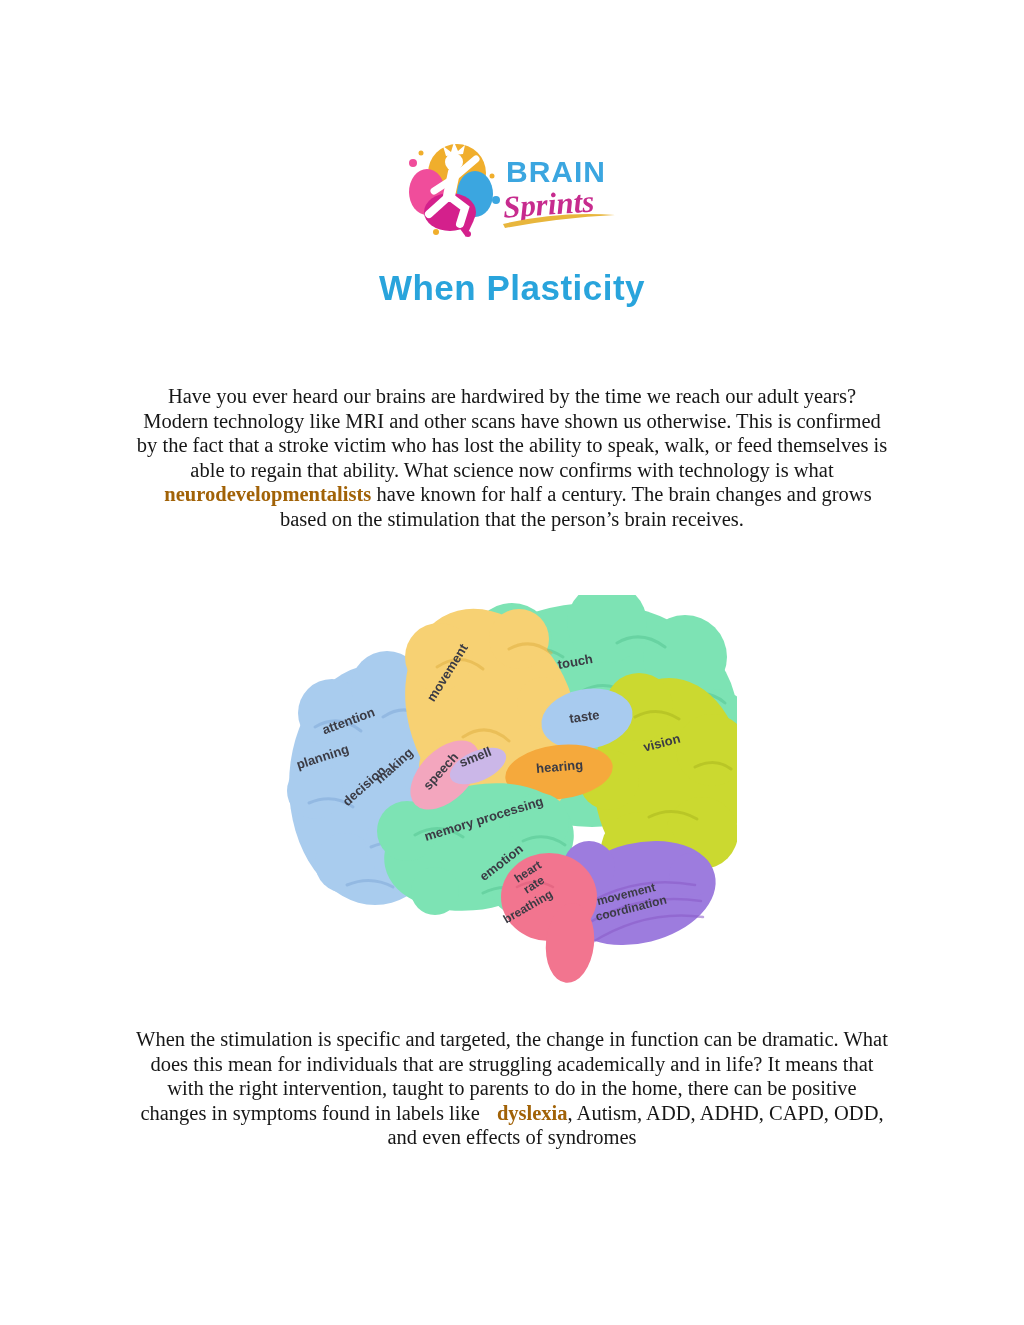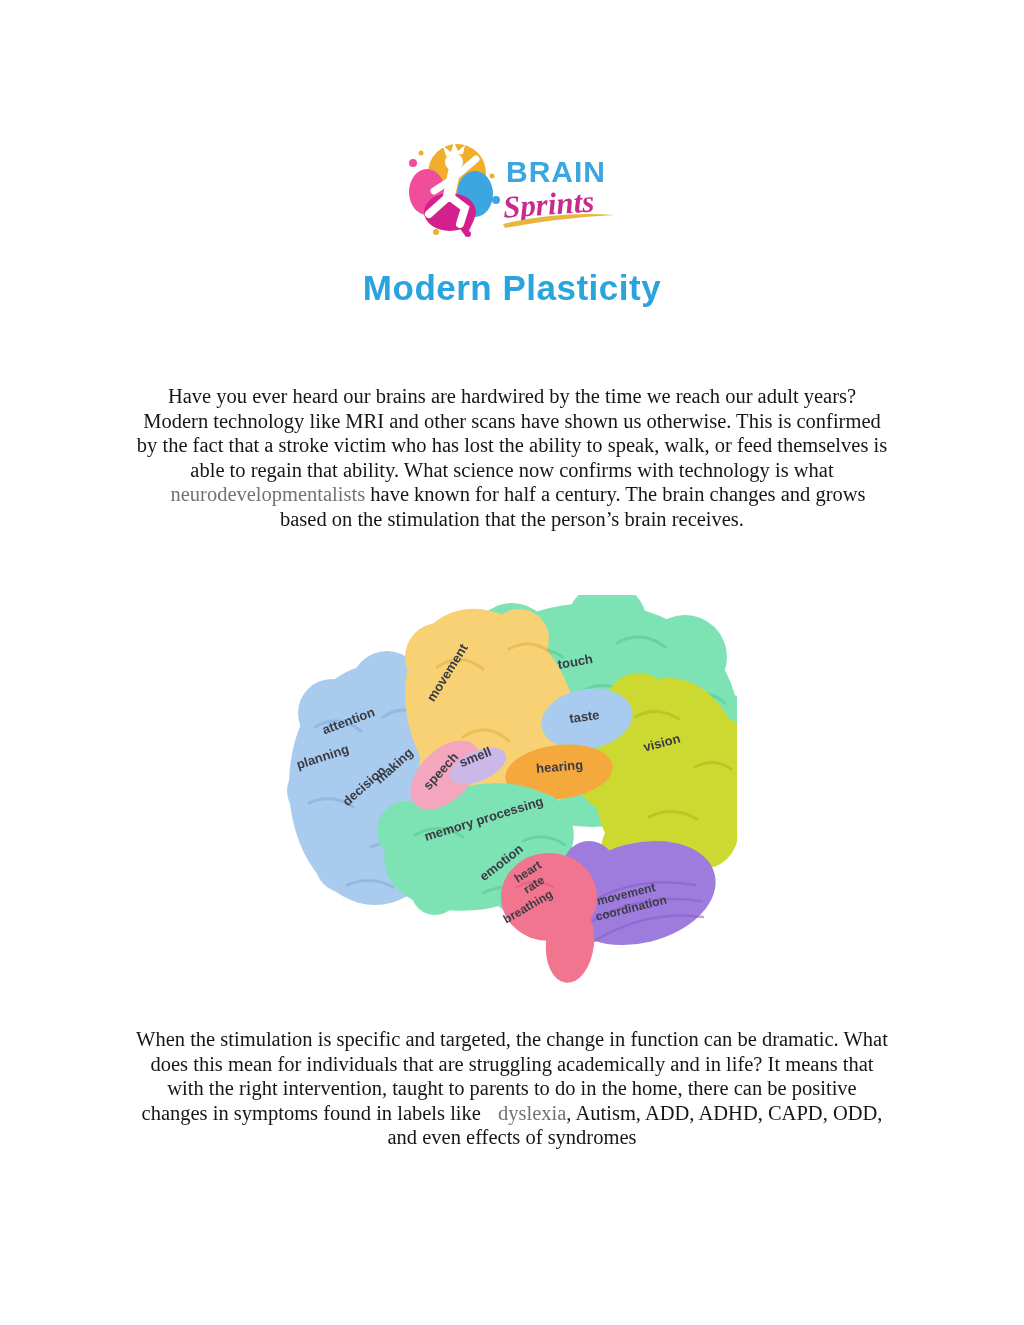--- a/index.html
+++ b/index.html
@@ -19,21 +19,21 @@
     color:#29A4DC;
   }
 
   p.body-text {
     width:752px; margin:0 auto; text-align:center;
     font-size:20.5px; line-height:24.5px; color:#161616;
   }
   p.p1 { margin-top:76px; }
   p.p2 { margin-top:40px; }
 
-  a.doclink { color:#737373; font-weight:400; text-decoration:none; cursor:pointer;margin-left:12px; }
+  a.doclink { color:#a16207; font-weight:700; text-decoration:none; cursor:pointer;margin-left:12px; }
 
   figure.brain-figure { margin:64px 0 0; padding:0; display:flex; justify-content:center; }
 
   text.region-label {
     font-family:"Liberation Sans", sans-serif;
     font-weight:700; fill:#3B3B44; font-size:13px;
   }
   text.region-label.small { font-size:12px; }
   .gyri { fill:none; stroke-linecap:round; }
 </style>
@@ -69,21 +69,21 @@
         <circle cx="86" cy="36" r="2.5" fill="#F0AE2C"></circle>
         <circle cx="62" cy="94" r="3" fill="#D4208C"></circle>
         <circle cx="30" cy="92" r="3" fill="#F0AE2C"></circle>
       </g>
       <text x="100" y="42" font-family="Liberation Sans, sans-serif" font-size="30" font-weight="bold" letter-spacing="1" fill="#3BA6E0">BRAIN</text>
       <text x="97" y="74" font-family="Liberation Serif, serif" font-style="italic" font-size="31" font-weight="bold" transform="rotate(-4 150 66)" fill="#C72B8E">Sprints</text>
       <path d="M97,84 Q152,71 209,75 Q152,78 99,88 Z" fill="#E8B63C"></path>
     </svg>
   </div>
 
-  <h1 class="page-title">Modern Plasticity</h1>
+  <h1 class="page-title">When Plasticity</h1>
 
   <p class="body-text p1"><span>Have you ever heard our brains are hardwired by the time we reach our adult years? Modern technology like MRI and other scans have shown us otherwise. This is confirmed by the fact that a stroke victim who has lost the ability to speak, walk, or feed themselves is able to regain that ability. What science now confirms with technology is what </span><a class="doclink" href="#">neurodevelopmentalists</a><span> have known for half a century. The brain changes and grows based on the stimulation that the person’s brain receives.</span></p>
 
   <figure class="brain-figure">
     <svg viewBox="0 0 450 392" width="450" height="392" role="img" aria-label="Colorful model brain with labeled functional regions">
 
       <g fill="#A9CCEE">
         <ellipse cx="88" cy="190" rx="86" ry="120"></ellipse>
         <circle cx="45" cy="118" r="34"></circle>
         <circle cx="100" cy="92" r="36"></circle>

